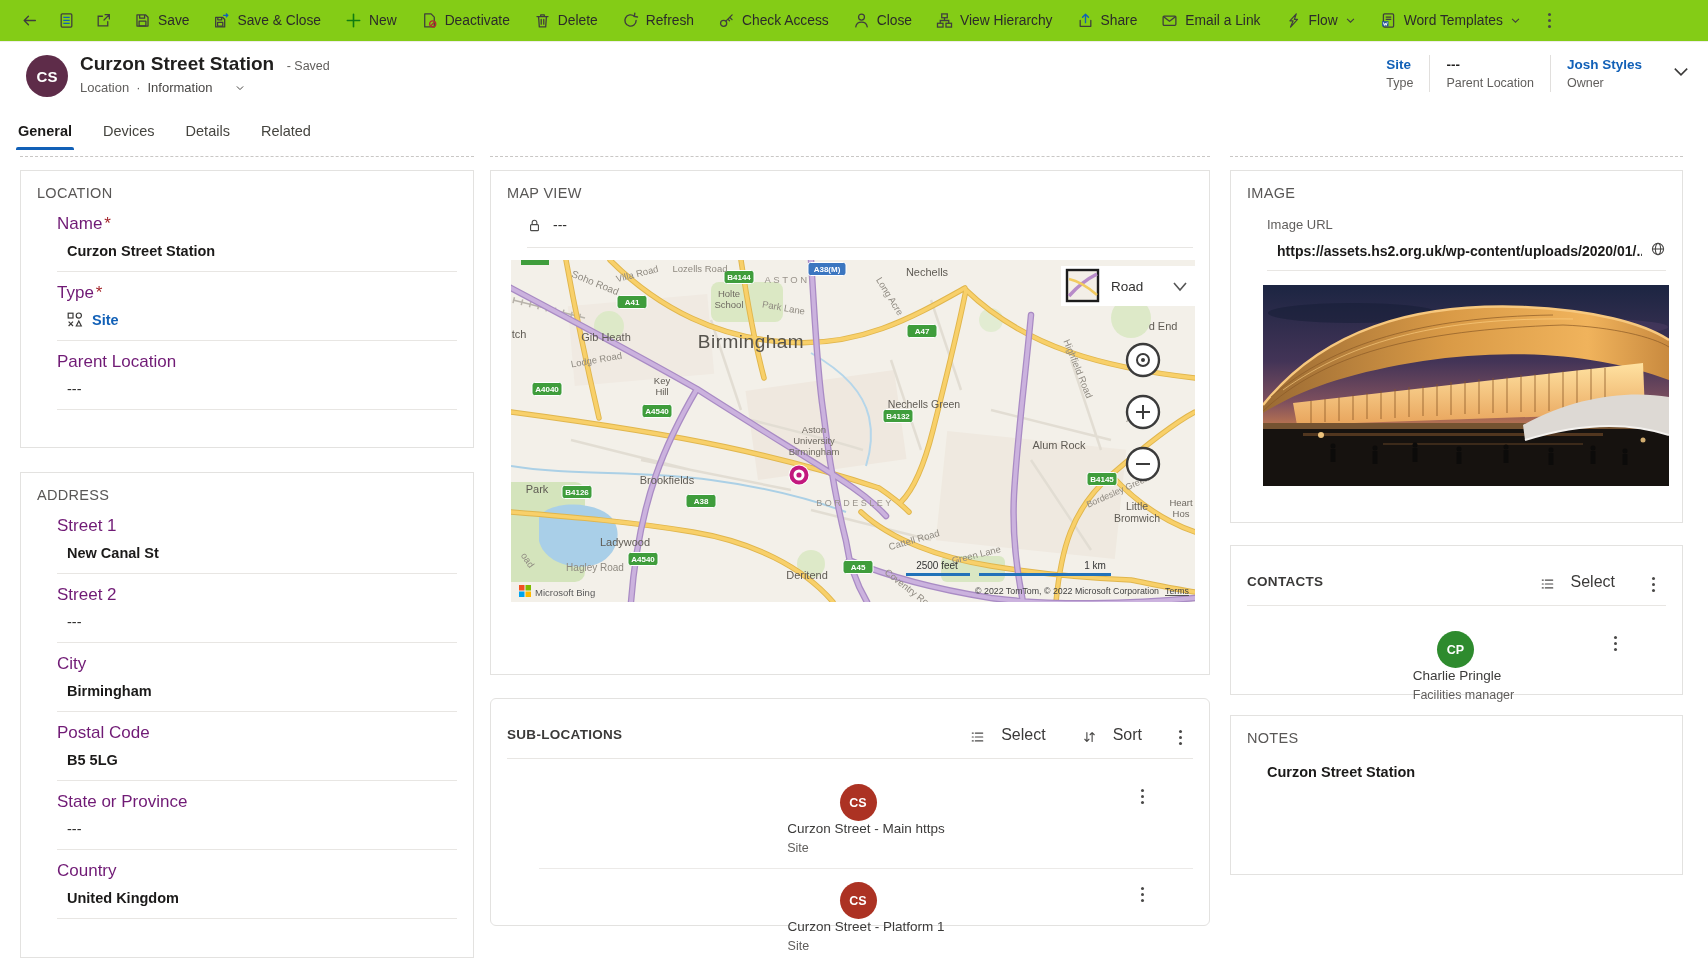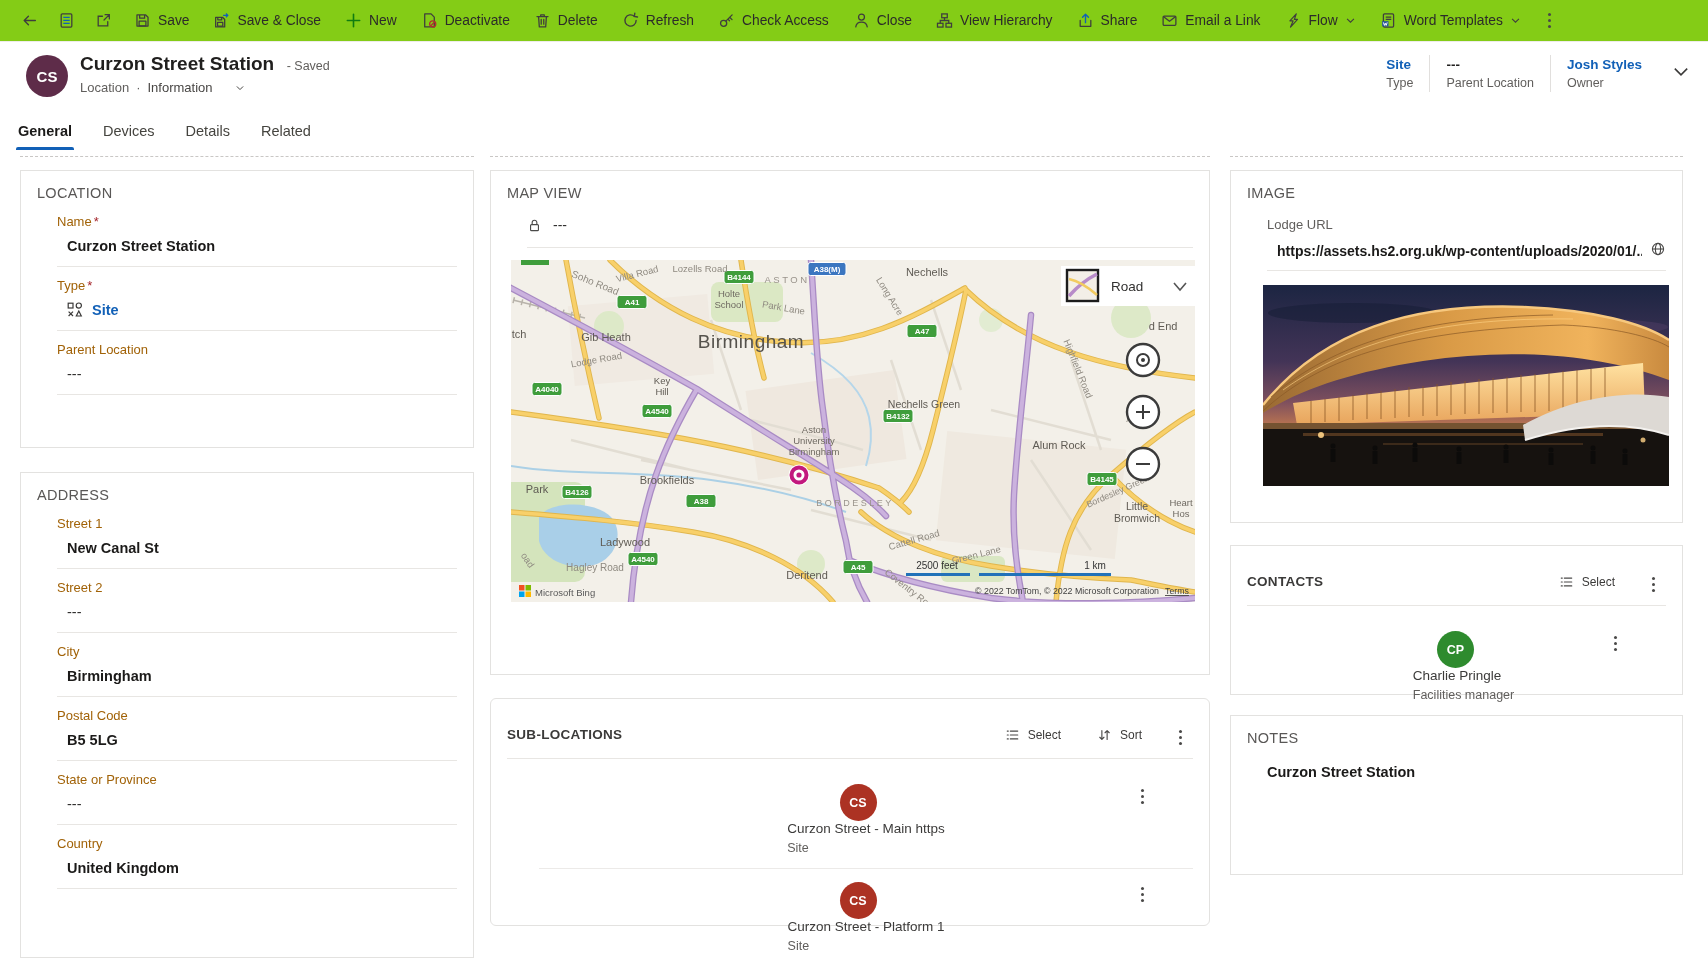--- a/index.html
+++ b/index.html
@@ -52,38 +52,38 @@
   #card-map{left:490px;top:20px;width:720px;height:505px;}
   #card-sublocations{left:490px;top:548px;width:720px;height:228px;border-radius:6px;}
   #card-image{left:1230px;top:20px;width:453px;height:353px;}
   #card-contacts{left:1230px;top:395px;width:453px;height:150px;}
   #card-notes{left:1230px;top:565px;width:453px;height:160px;}
 
   .card h3{margin:14px 16px 2px;font-size:14.5px;font-weight:400;color:#595756;letter-spacing:.3px;}
   .subgrid h3{font-size:13.5px;font-weight:700;color:#3b3a39;margin:0;}
 
   .field{margin:0 16px 0 36px;padding:11px 0 12px;border-bottom:1px solid #e8e6e3;}
-  .flabel{font-size:13px;color:#a16207;}
+  .flabel{font-size:17px;color:#701a75;}
   .flabel.required::after{content:"*";color:#a4262c;margin-left:2px;}
   .fvalue{margin-top:9px;padding-left:10px;font-size:14.5px;font-weight:700;color:#1b1a19;}
   .fvalue.empty{font-weight:400;color:#323130;}
   .fvalue.choice{display:flex;align-items:center;gap:9px;}
   .fvalue.choice .link{color:#1160b7;}
 
   .lockfield{margin:16px 16px 0 36px;padding-bottom:14px;border-bottom:1px solid #e8e6e3;
              display:flex;align-items:center;gap:11px;font-size:14px;color:#323130;}
   .mapwrap{margin:12px 16px 0 20px;width:684px;height:342px;overflow:hidden;}
   .mapwrap svg text{font-family:"Liberation Sans",sans-serif;}
   .ml-road{fill:#8f8a81;}.ml-place{fill:#5f5b54;}.ml-poi{fill:#6f6a62;}
   .ml-city{fill:#55524c;letter-spacing:.5px;}
   .ml-area{fill:#9a948c;letter-spacing:2.5px;}
 
   .sghead{display:flex;align-items:center;margin:12px 16px;height:47px;border-bottom:1px solid #e8e6e3;}
   .sghead h3{flex:1;}
-  .sgaction{display:flex;align-items:flex-end;gap:8px;font-size:12px;color:#3b3a39;background:none;
+  .sgaction{display:flex;align-items:flex-end;gap:16px;font-size:16px;color:#3b3a39;background:none;
             border:none;font-family:inherit;cursor:pointer;margin-left:24px;}
   .sgmore{background:none;border:none;margin-left:20px;cursor:pointer;}
   .sgrow{display:flex;align-items:center;margin:0 16px 0 48px;padding:13px 0;
          border-bottom:1px solid #eceae8;position:relative;flex-direction:column;}
   .sgrow:last-child{border-bottom:none;}
   #card-contacts .sgrow{margin-left:30px;}
   .sgavatar{width:37px;height:37px;border-radius:50%;color:#fff;font-weight:700;font-size:12.5px;
             display:flex;align-items:center;justify-content:center;margin-right:16px;flex:none;}
   .sub-avatar{background:#ac3223;}
   .con-avatar{background:#2e8b2e;}
@@ -583,21 +583,21 @@
         <div>
           <div class="sgname">Curzon Street - Platform 1</div>
           <div class="sgsub">Site</div>
         </div>
         <button class="rowmore"><span class="vdots"></span></button>
       </div>
     </section>
 
     <section class="card" id="card-image">
       <h3>IMAGE</h3>
-      <div class="imglabel">Lodge URL</div>
+      <div class="imglabel">Image URL</div>
       <div class="urlrow">
         <div class="urlval">https://assets.hs2.org.uk/wp-content/uploads/2020/01/...</div>
         <button class="globebtn">
           <svg width="16" height="16" viewBox="0 0 16 16">
               <g stroke="#4a4948" fill="none" stroke-width="1.1">
                 <circle cx="8" cy="8" r="5.6"></circle>
                 <ellipse cx="8" cy="8" rx="2.6" ry="5.6"></ellipse>
                 <path d="M2.4 8 H13.6"></path>
               </g>
             </svg>

